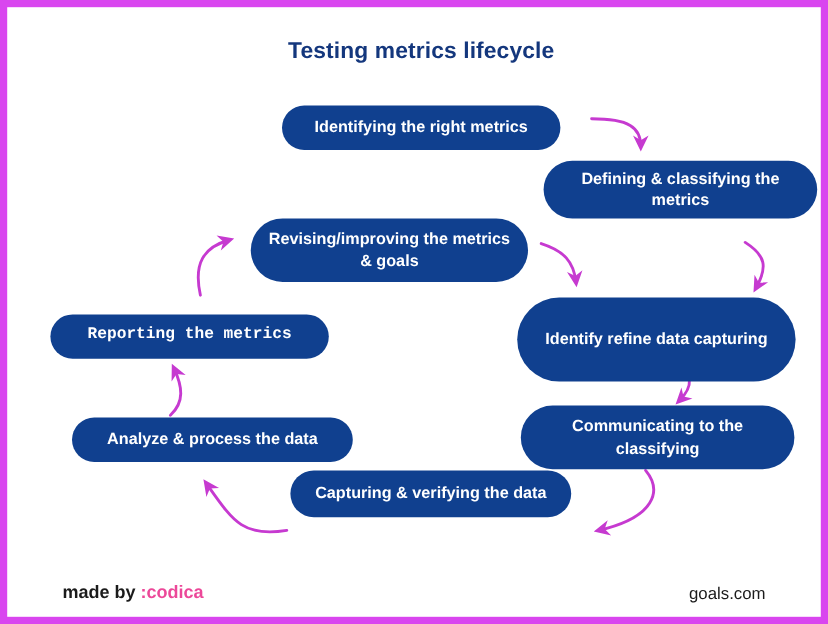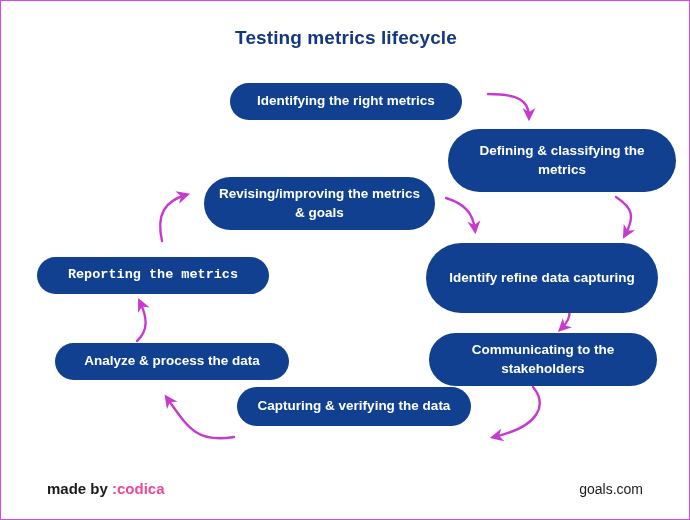--- a/index.html
+++ b/index.html
@@ -5,21 +5,21 @@
   html, body {
     margin: 0;
     padding: 0;
     background: #ffffff;
   }
   #canvas {
     position: relative;
     width: 690px;
     height: 520px;
     background: #ffffff;
-    border: 1px solid #d946ef;
+    border: 6px solid #d946ef;
     box-sizing: border-box;
     overflow: hidden;
     font-family: "Liberation Sans", sans-serif;
   }
   #arrow-layer {
     position: absolute;
     left: 0;
     top: 0;
     width: 690px;
     height: 520px;
@@ -93,25 +93,25 @@
       <path d="M556,296 C572,305 572,316 560,328"></path>
       <path d="M532,386 C546,403 540,425 493,436"></path>
       <path d="M233,436 C196,442 188,428 166,397"></path>
       <path d="M136,340 C148,329 146,316 139,301"></path>
       <path d="M161,240 C155,213 164,200 185,194"></path>
     </g>
   </svg>
 
   <div class="node" style="left:229px; top:82px; width:232px; height:37px;">Identifying the right metrics</div>
 
-  <div class="node" style="left:447px; top:128px; width:228px; height:63px;">Defining &amp; classifying the metrics</div>
+  <div class="node" style="left:447px; top:128px; width:228px; height:48px;">Defining &amp; classifying the metrics</div>
 
   <div class="node" style="left:425px; top:242px; width:232px; height:70px;">Identify refine data capturing</div>
 
-  <div class="node" style="left:428px; top:332px; width:228px; height:53px;">Communicating to the stakeholders</div>
+  <div class="node" style="left:428px; top:332px; width:228px; height:53px;">Communicating to the classifying</div>
 
   <div class="node" style="left:236px; top:386px; width:234px; height:39px;">Capturing &amp; verifying the data</div>
 
   <div class="node" style="left:54px; top:342px; width:234px; height:37px;">Analyze &amp; process the data</div>
 
   <div class="node" style="left:36px; top:256px; width:232px; height:37px;font-family:Liberation Mono, monospace;">Reporting the metrics</div>
 
   <div class="node" style="left:203px; top:176px; width:231px; height:53px;">Revising/improving the metrics &amp; goals</div>
 
   <div class="footer-left">

